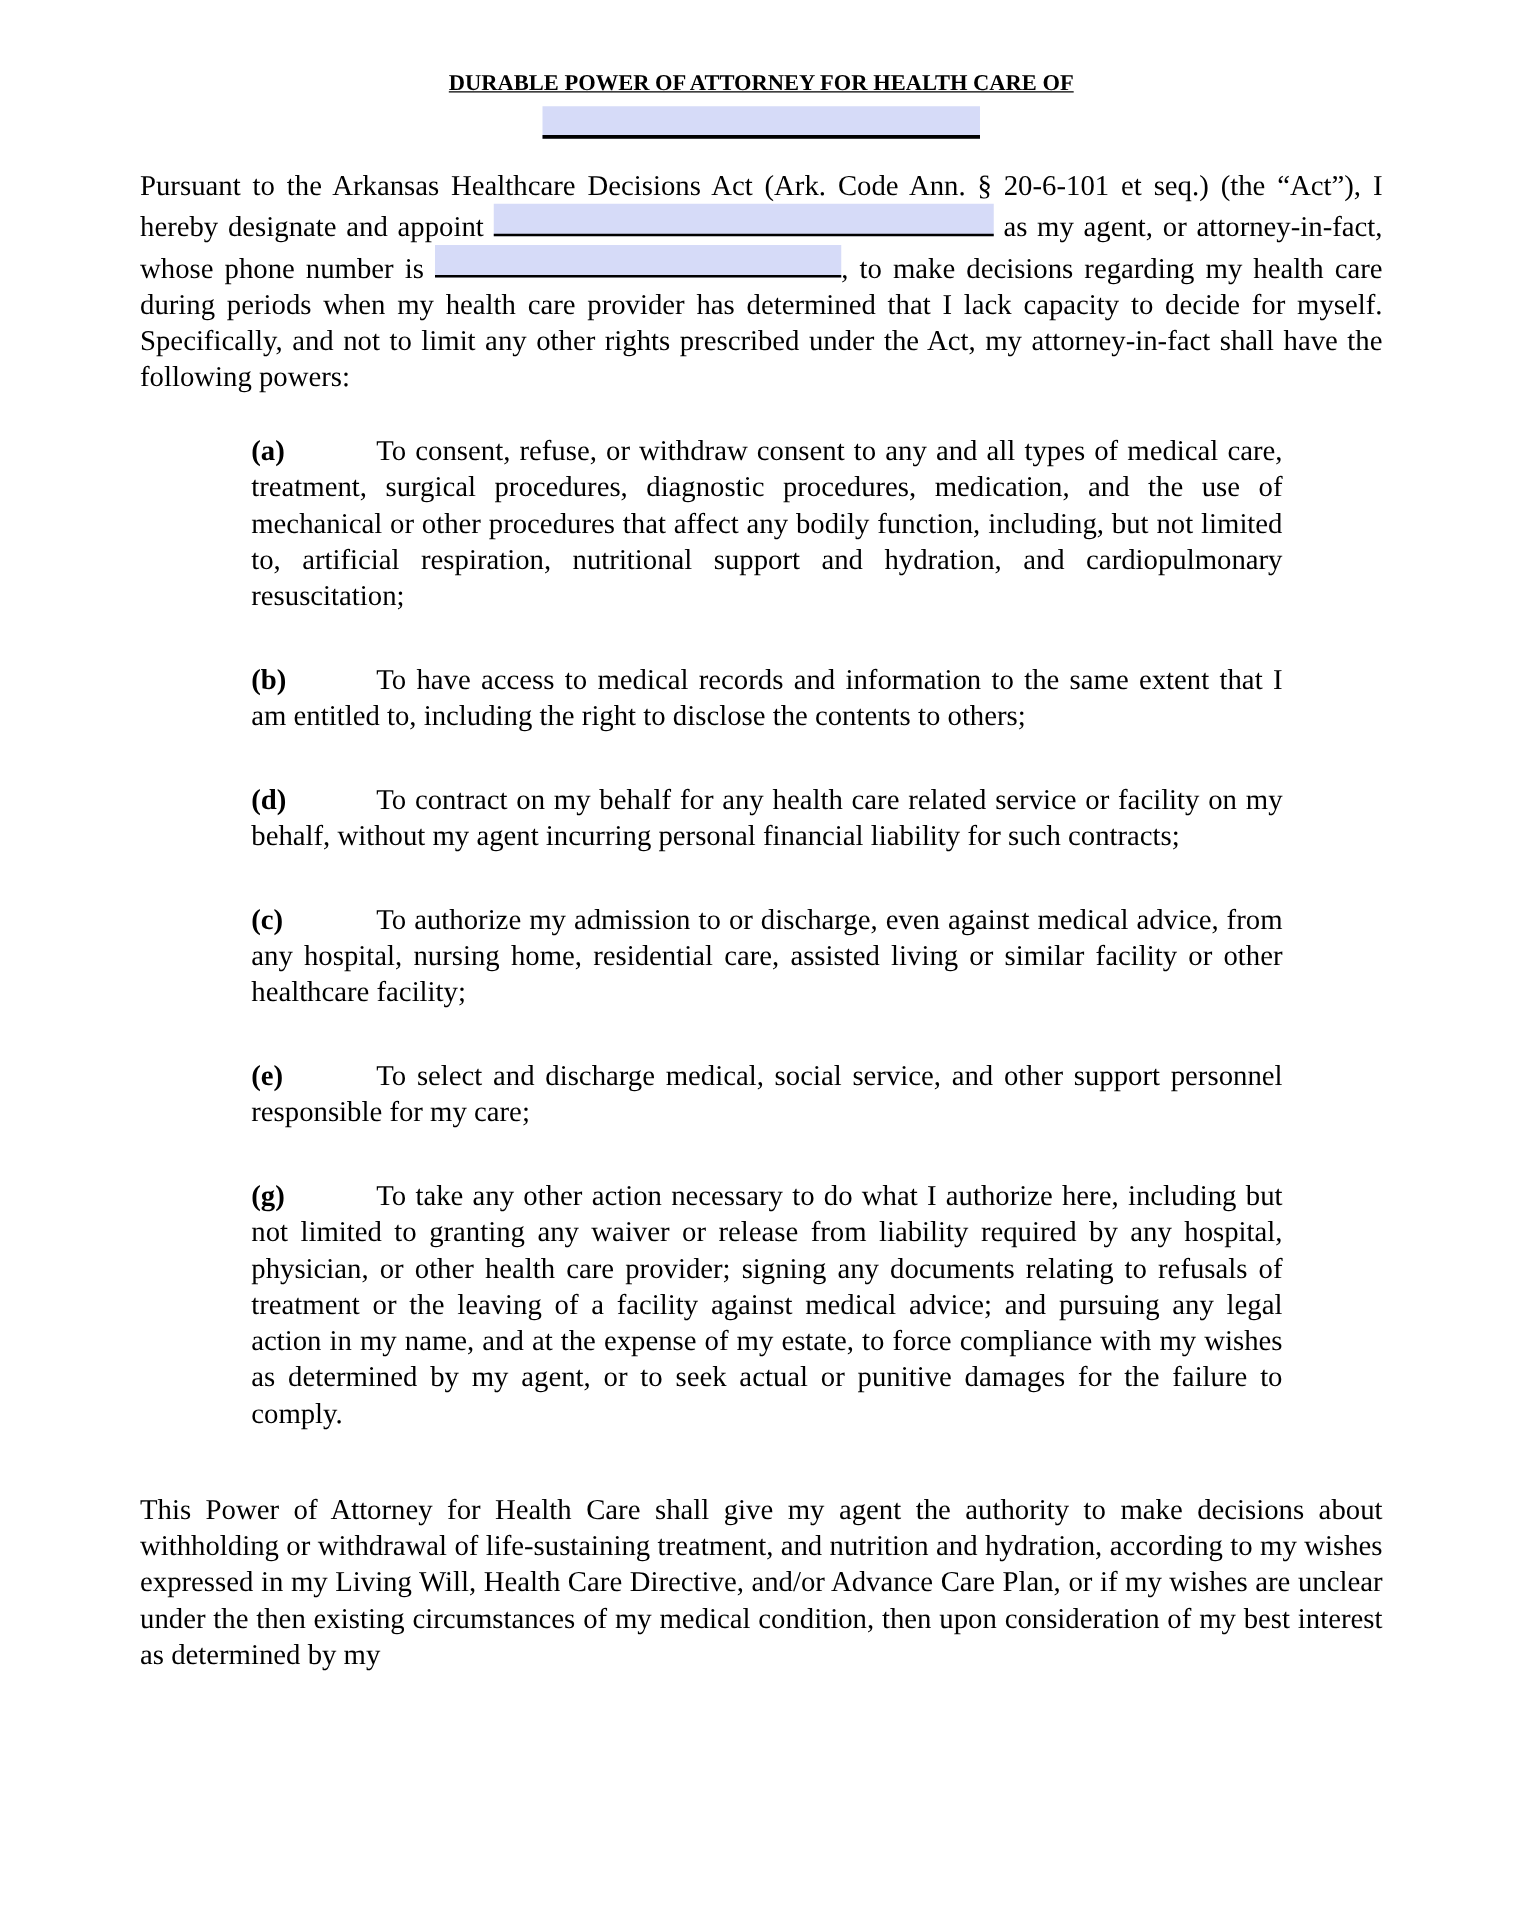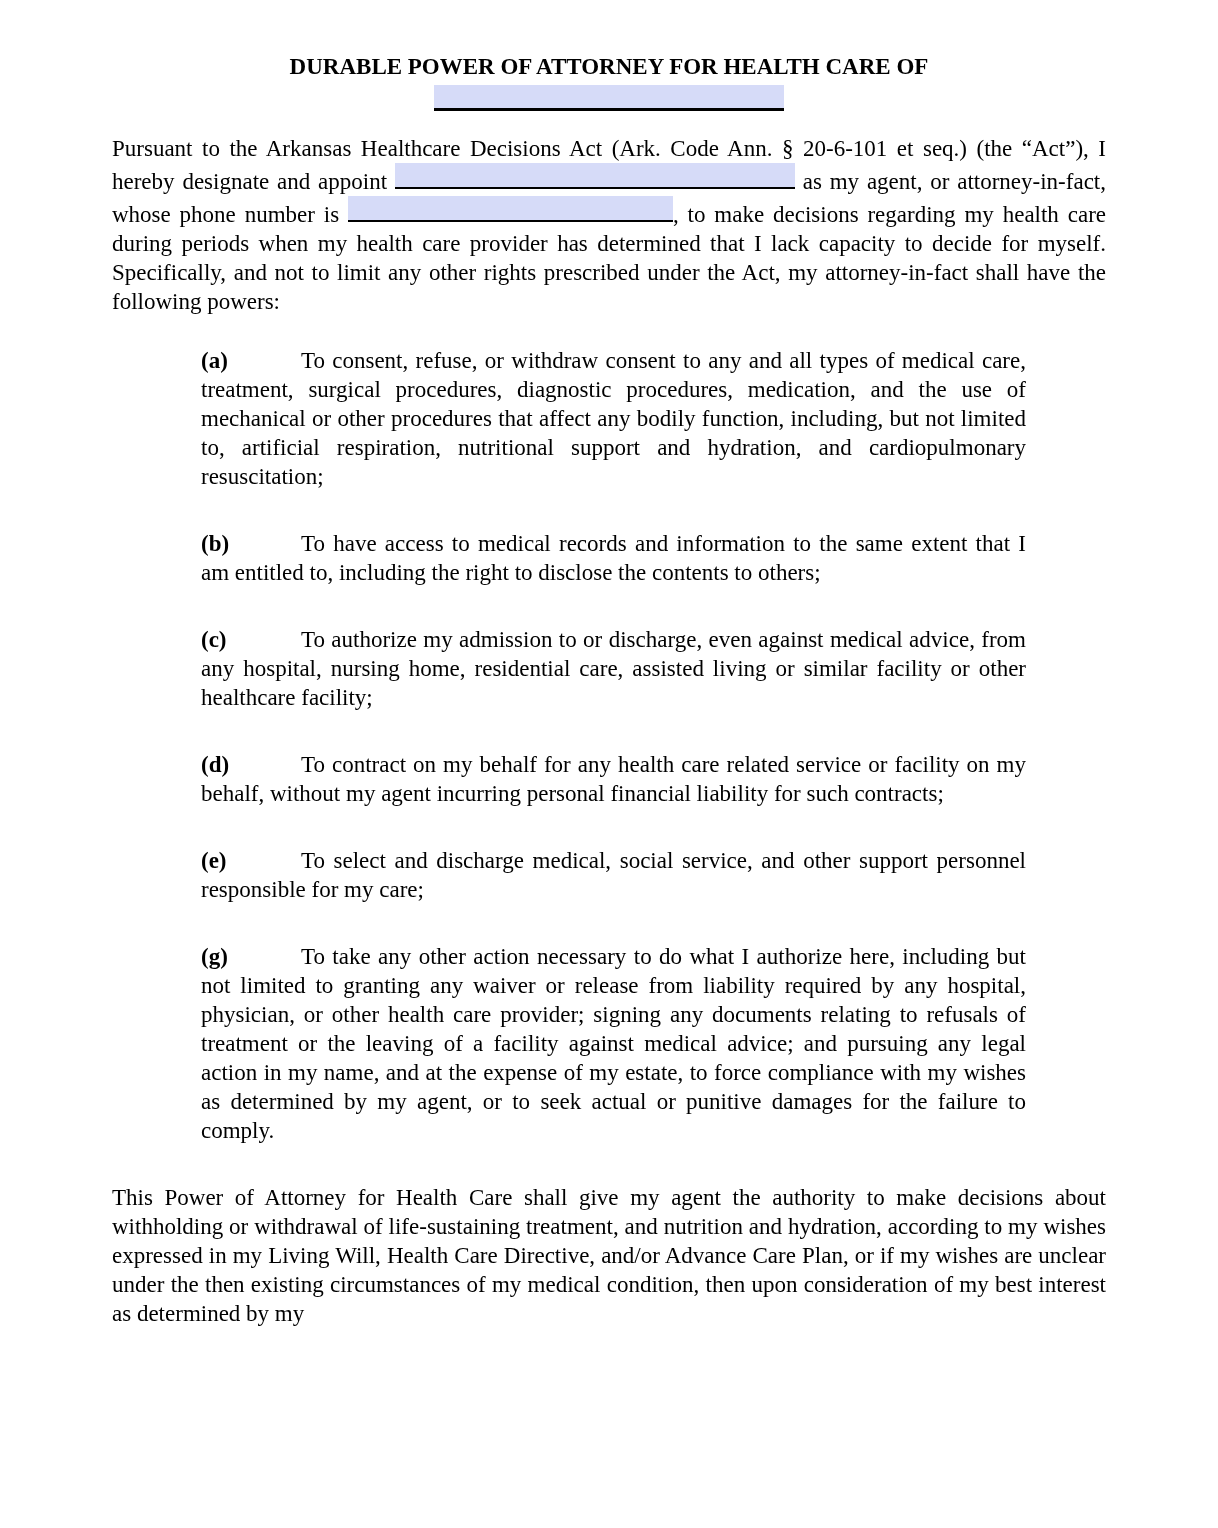--- a/index.html
+++ b/index.html
@@ -17,23 +17,24 @@
     color: var(--ink);
     font-family: "Liberation Serif", "DejaVu Serif", serif;
     font-size: 23px;
     line-height: 29px;
     padding: 52px 112px 0 112px;
     overflow: hidden;
   }
   .title {
     text-align: center;
     font-weight: bold;
-    font-size: 23px;
+    font-size: 18px;
     line-height: 29px;
     margin: 0;
+    text-decoration: underline;
   }
   .title-field-row {
     text-align: center;
     margin-top: 4px;
     height: 33px;
   }
   .title-field {
     display: inline-block;
     width: 350px;
     height: 26px;
@@ -57,40 +58,40 @@
   .power {
     text-align: justify;
     margin: 38px 62px 0 71px;
   }
   .power:first-child { margin-top: 30px; }
   .power-label {
     display: inline-block;
     width: 100px;
     font-weight: bold;
   }
-  .closing { margin-top: 38px; }
+  .closing { margin-top: 48px; }
 </style>
 </head>
 <body>
 
 <div class="page">
 
   <div class="title">DURABLE POWER OF ATTORNEY FOR HEALTH CARE OF</div>
 
   <div class="title-field-row">
     <span class="title-field"></span>
   </div>
 
   <p class="para intro"><span>Pursuant to the Arkansas Healthcare Decisions Act (Ark. Code Ann. § 20-6-101 et seq.) (the “Act”), I hereby designate and appoint</span> <span class="inline-field agent-name"></span> <span>as my agent, or attorney-in-fact, whose phone number is</span> <span class="inline-field agent-phone"></span><span>, to make decisions regarding my health care during periods when my health care provider has determined that I lack capacity to decide for myself. Specifically, and not to limit any other rights prescribed under the Act, my attorney-in-fact shall have the following powers:</span></p>
 
   <div class="powers">
 
   <p class="power"><span class="power-label">(a)</span><span>To consent, refuse, or withdraw consent to any and all types of medical care, treatment, surgical procedures, diagnostic procedures, medication, and the use of mechanical or other procedures that affect any bodily function, including, but not limited to, artificial respiration, nutritional support and hydration, and cardiopulmonary resuscitation;</span></p>
       <p class="power"><span class="power-label">(b)</span><span>To have access to medical records and information to the same extent that I am entitled to, including the right to disclose the contents to others;</span></p>
+      <p class="power"><span class="power-label">(d)</span><span>To contract on my behalf for any health care related service or facility on my behalf, without my agent incurring personal financial liability for such contracts;</span></p>
       <p class="power"><span class="power-label">(c)</span><span>To authorize my admission to or discharge, even against medical advice, from any hospital, nursing home, residential care, assisted living or similar facility or other healthcare facility;</span></p>
-      <p class="power"><span class="power-label">(d)</span><span>To contract on my behalf for any health care related service or facility on my behalf, without my agent incurring personal financial liability for such contracts;</span></p>
       <p class="power"><span class="power-label">(e)</span><span>To select and discharge medical, social service, and other support personnel responsible for my care;</span></p>
       <p class="power"><span class="power-label">(g)</span><span>To take any other action necessary to do what I authorize here, including but not limited to granting any waiver or release from liability required by any hospital, physician, or other health care provider; signing any documents relating to refusals of treatment or the leaving of a facility against medical advice; and pursuing any legal action in my name, and at the expense of my estate, to force compliance with my wishes as determined by my agent, or to seek actual or punitive damages for the failure to comply.</span></p>
     </div>
 
   <p class="para closing">This Power of Attorney for Health Care shall give my agent the authority to make decisions about withholding or withdrawal of life-sustaining treatment, and nutrition and hydration, according to my wishes expressed in my Living Will, Health Care Directive, and/or Advance Care Plan, or if my wishes are unclear under the then existing circumstances of my medical condition, then upon consideration of my best interest as determined by my</p>
 
 </div>
 
 </body></html>

